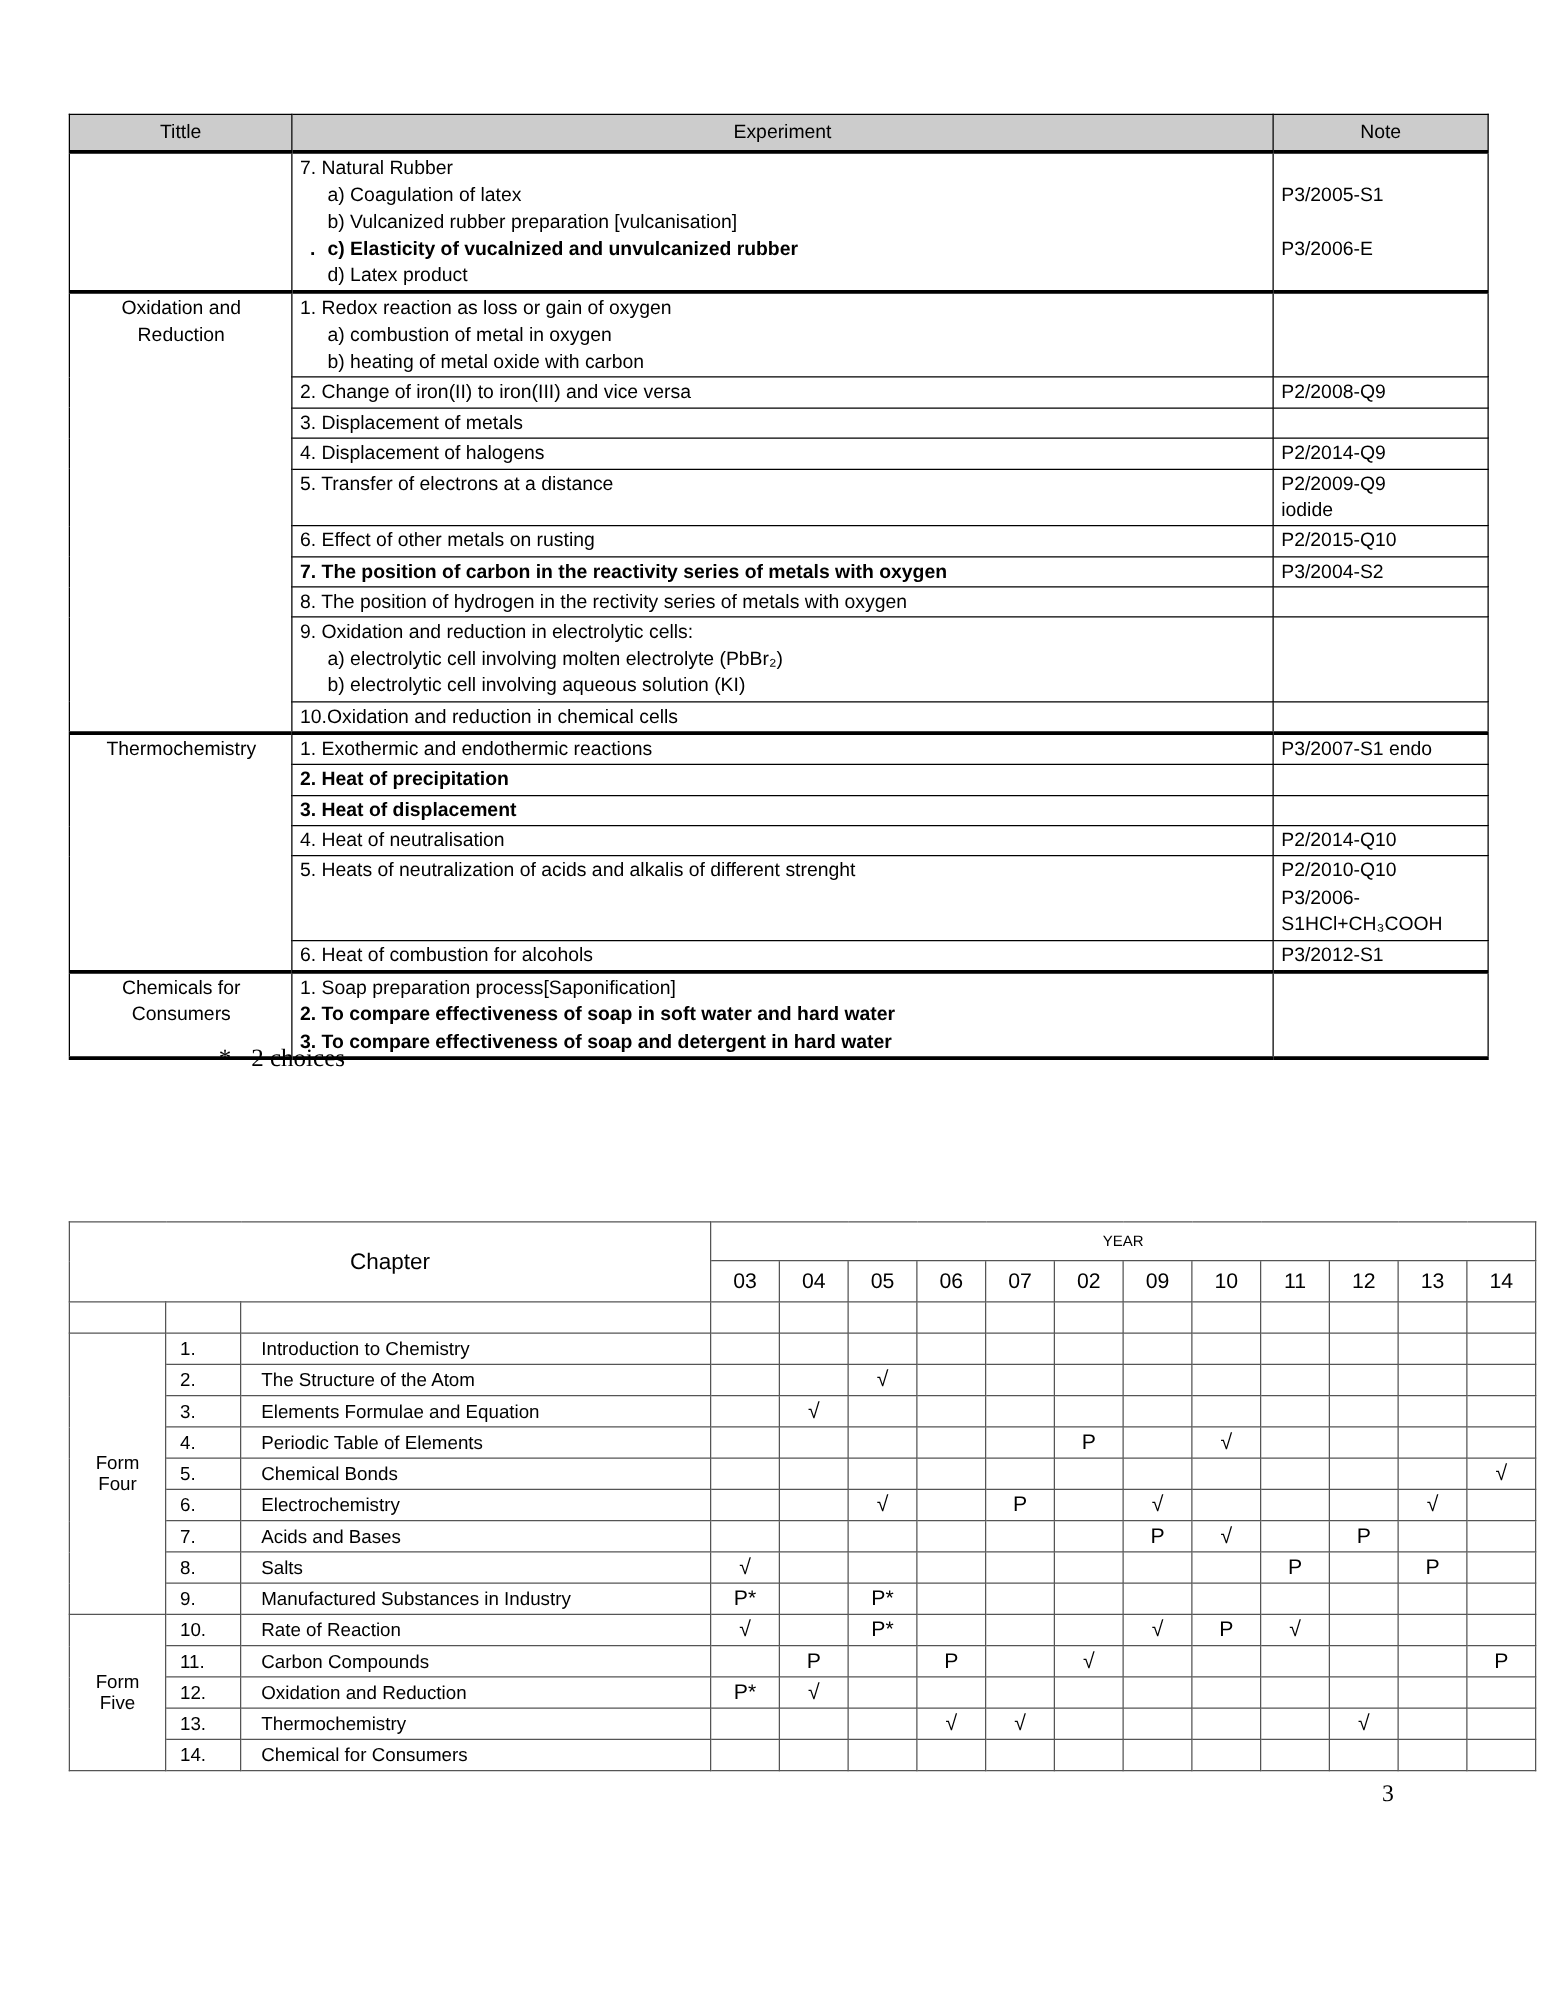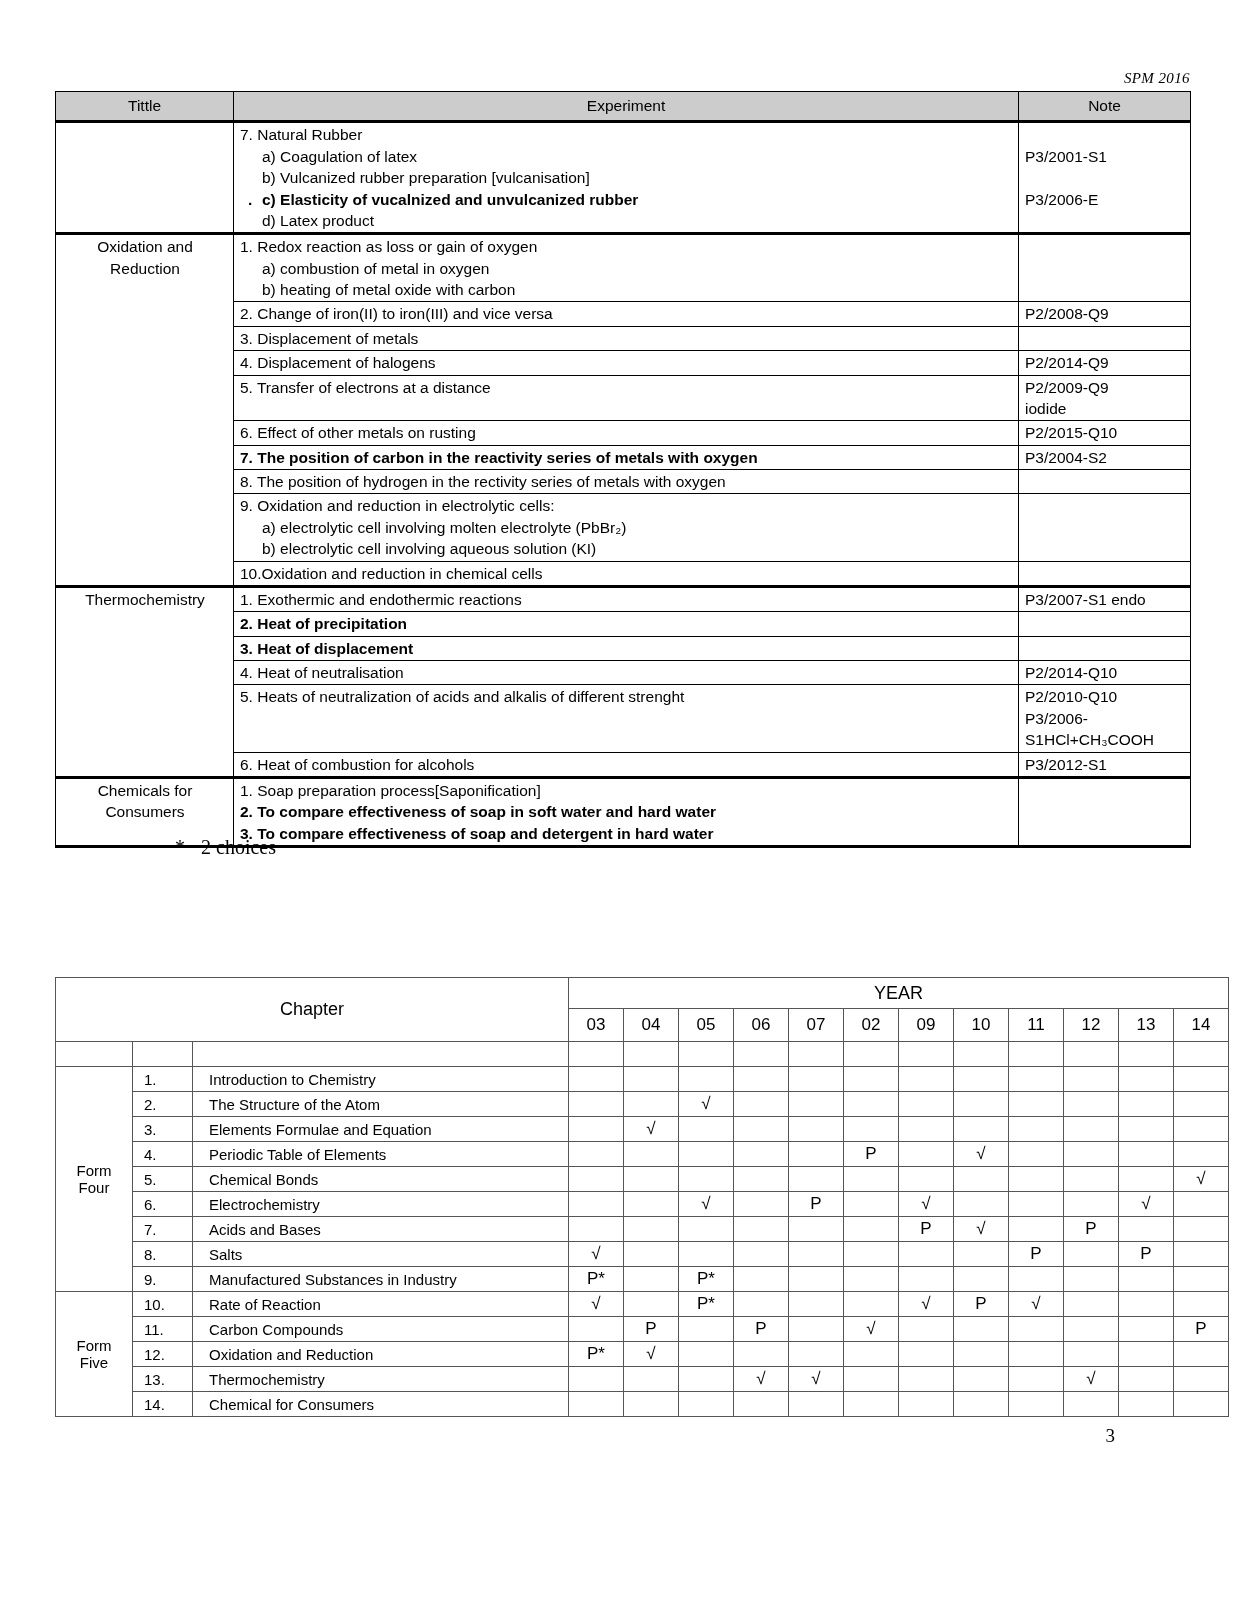--- a/index.html
+++ b/index.html
@@ -129,21 +129,21 @@
   .c-num  { width: 48px; text-align: left; padding-left: 11px !important; }
   .c-name { width: 359px; text-align: left; padding-left: 16px !important; }
   .c-year { width: 54px; text-align: center; }
 
   table.t2 th.chapter-head {
     text-align: center;
     font-size: 18px;
     vertical-align: middle;
   }
   table.t2 th.year-head {
-    font-size: 18px;
+    font-size: 12px;
     vertical-align: middle;
     height: 30px;
   }
   table.t2 th.year-col {
     text-align: center;
     font-size: 17px;
     height: 32px;
     margin-left: 24px;
   }
   table.t2 td.mark { text-align: center; font-size: 17px; }
@@ -159,21 +159,20 @@
     text-align: right;
     font-family: "Liberation Serif", serif;
     font-size: 19px;
   }
 </style>
 </head>
 <body>
 
 <div class="page">
 
-  <div class="spm-header">SPM 2016</div>
 
   <div class="tbl1-wrap">
     <table class="t1">
       <colgroup>
         <col class="col-title">
           <col class="col-exp">
           <col class="col-note">
       </colgroup>
       <thead>
         <tr class="hdr-row">
@@ -187,21 +186,21 @@
             <td class="title-cell" rowspan="1"></td>
             <td>
               <div class="exp-line">7. Natural Rubber</div>
               <div class="exp-line ind1">a) Coagulation of latex</div>
               <div class="exp-line ind1">b) Vulcanized rubber preparation [vulcanisation]</div>
               <div class="exp-line ind1 bold"><span class="dot-marker">.</span>c) Elasticity of vucalnized and unvulcanized rubber</div>
               <div class="exp-line ind1">d) Latex product</div>
             </td>
             <td>
               <div>&nbsp;</div>
-              <div>P3/2001-S1</div>
+              <div>P3/2005-S1</div>
               <div>&nbsp;</div>
               <div>P3/2006-E</div>
               <div>&nbsp;</div>
             </td>
           </tr>
           <tr class="sec-start">
             <td class="title-cell" rowspan="10">
               <div>Oxidation and</div>
               <div>Reduction</div>
             </td>

